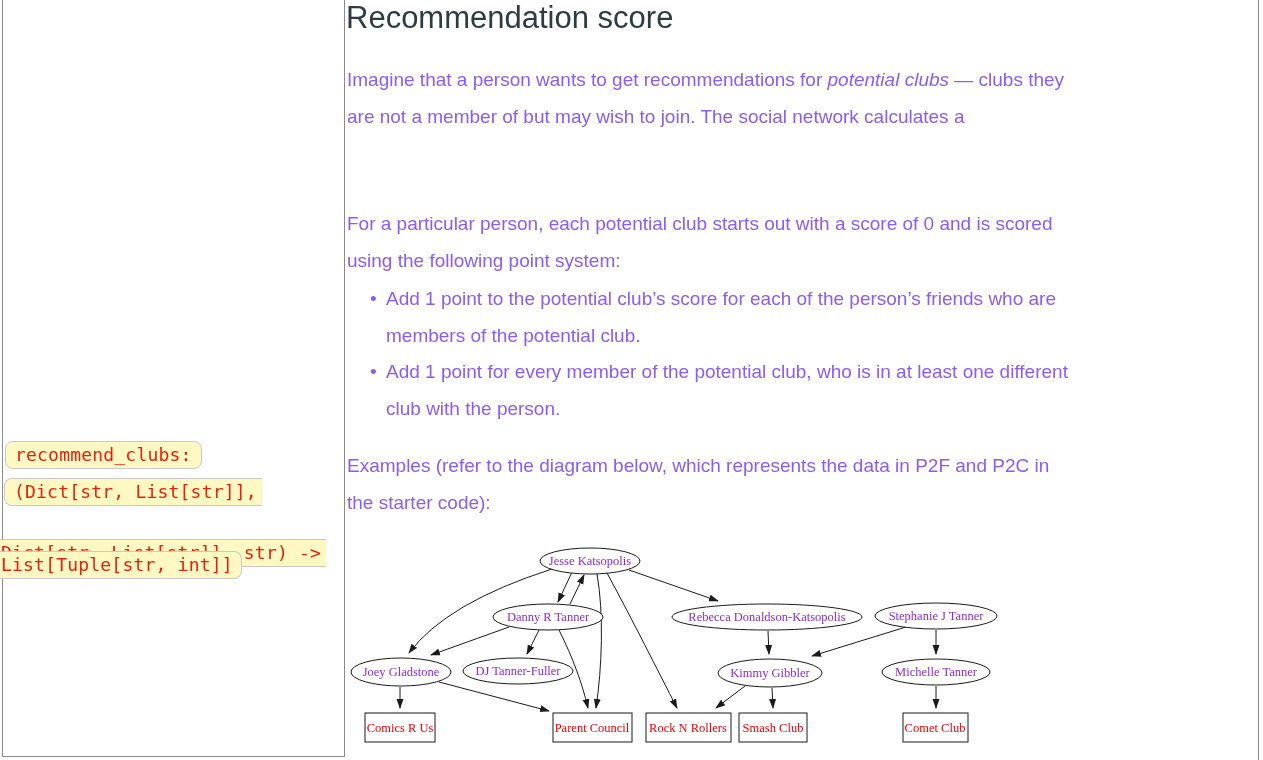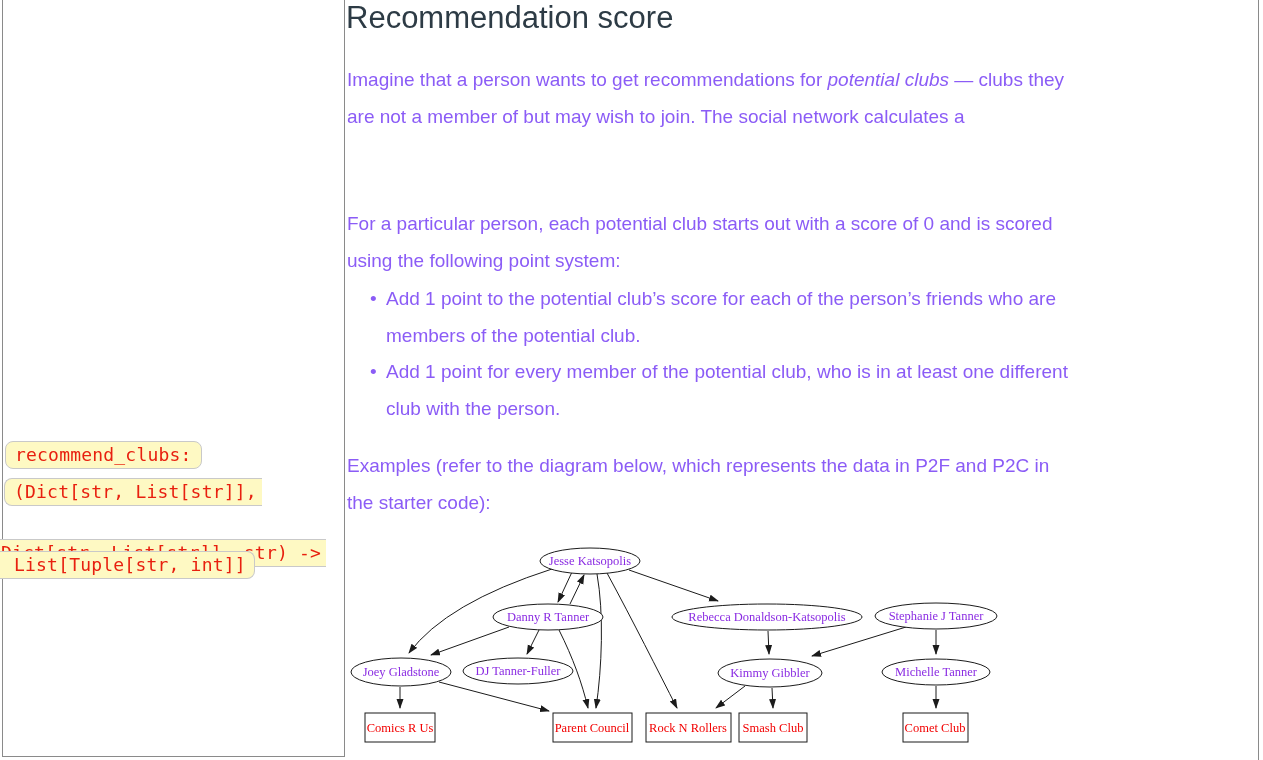--- a/index.html
+++ b/index.html
@@ -13,21 +13,21 @@
 
   
   .code-row { position:absolute; height:37px; display:flex; align-items:center; }
   .pill {
     font-family:"DejaVu Sans Mono", monospace; font-size:18px; letter-spacing:0.2px;
     color:#e8200f; background:#fef9c3; border:1px solid #c9c9c9;
     padding:2px 9px 3px; border-radius:8px; white-space:pre;
   }
   .pill-start { border-radius:8px 0 0 8px; border-right:none; padding-right:5px; }
   .pill-mid   { border-radius:0; border-left:none; border-right:none; padding-left:1px; padding-right:5px; }
-  .pill-end   { border-radius:0 8px 8px 0; border-left:none; padding-left:14px; padding-right:8px; }
+  .pill-end   { border-radius:0 8px 8px 0; border-left:none; padding-left:1px; padding-right:8px; }
 
   
   h1.doc-heading {
     position:absolute; left:346px; top:-2px; margin:0;
     font-size:31px; font-weight:400; line-height:40px; color:#2D3B45;
   }
   .tblock { position:absolute; left:347px; font-size:19px; color:#8b5cf6; }
   .tline  { height:36.5px; line-height:36.5px; white-space:nowrap; }
   .em { font-style:italic; }
   .bullet-line { position:relative; padding-left:39px; }

